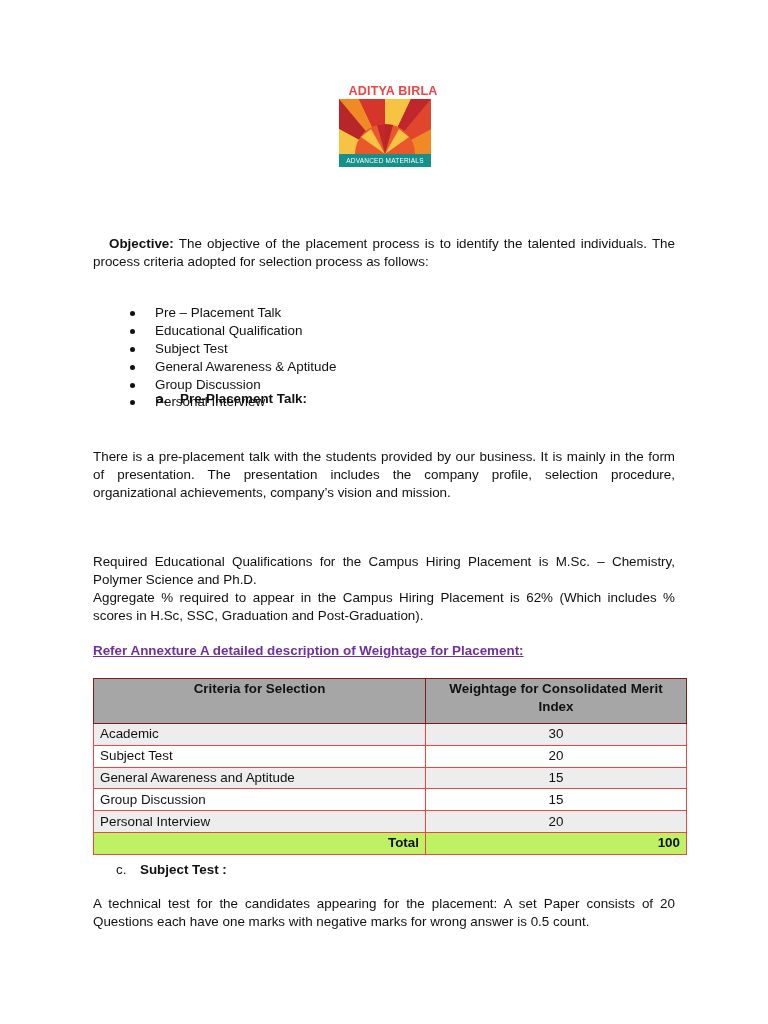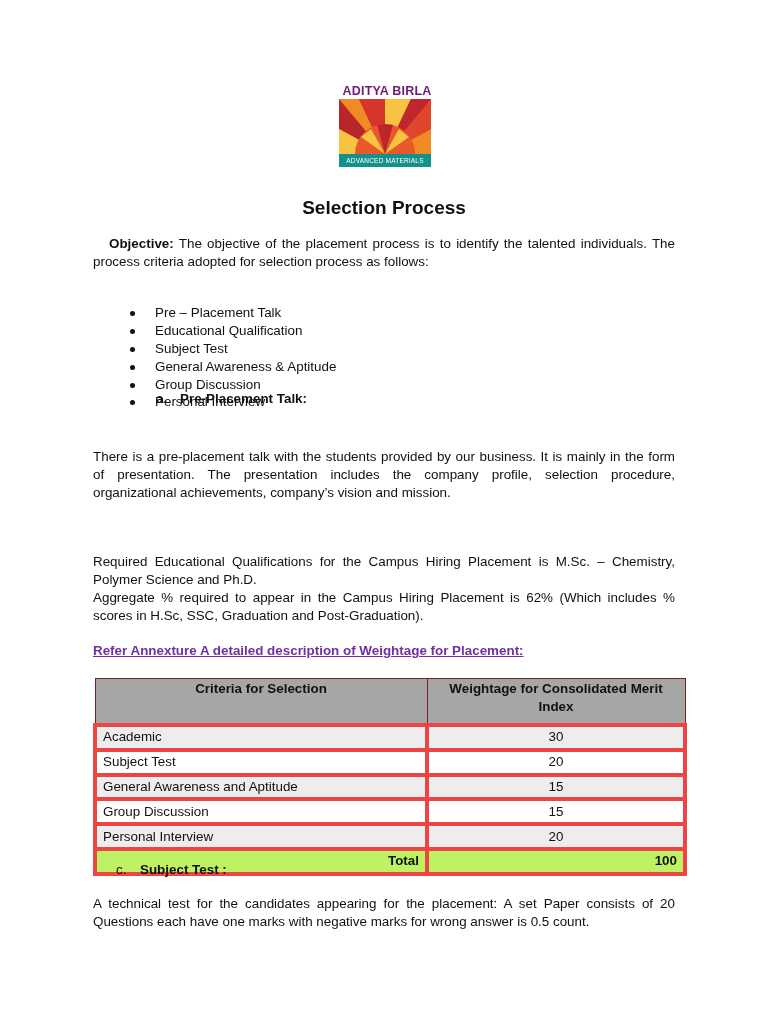--- a/index.html
+++ b/index.html
@@ -6,22 +6,22 @@
     body {
       width: 768px; height: 1024px; position: relative; overflow: hidden;
       font-family: "Liberation Sans", "DejaVu Sans", sans-serif;
       color: #111111; font-size: 13.4px;
     }
     .page { position: absolute; left: 0; top: 0; width: 768px; height: 1024px; }
     .logo {
       position: absolute; left: 337px; top: 84px; width: 96px; height: 84px;
     }
     .logo-text {
-      position: absolute; left: 2px; top: 0; width: 96px; height: 14px;
-      color: #701a75; font-weight: bold; font-size: 12.5px; letter-spacing: 0.2px;
+      position: absolute; left: 8px; top: 0; width: 96px; height: 14px;
+      color: #ef4444; font-weight: bold; font-size: 12.5px; letter-spacing: 0.2px;
       text-align: center; line-height: 14px; white-space: nowrap;
     }
     .logo-mark { position: absolute; left: 2px; top: 15px; width: 92px; height: 55px; }
     .logo-band {
       position: absolute; left: 2px; top: 70px; width: 92px; height: 13px;
       background: #14918a; color: #ffffff; font-size: 6.5px; text-align: center;
       line-height: 13px; letter-spacing: 0.2px; white-space: nowrap;
     }
     .title {
       position: absolute; left: 0; width: 768px; top: 196px; text-align: center;
@@ -48,21 +48,21 @@
     table.weights {
       position: absolute; left: 93px; top: 678px; width: 594px; border-collapse: collapse;
       font-size: 13.4px;
     }
     table.weights th {
       background: #a6a6a6; font-weight: bold; color: #111; padding: 0 6px;
       vertical-align: top; line-height: 18px; height: 43px; padding-top: 1px;
       border: 1px solid #7f1d1d;
     }
     table.weights td {
-      height: 20.8px; line-height: 20px; padding: 0 6px; border: 4px solid #ef4444;
+      height: 20.8px; line-height: 20px; padding: 0 6px; border: 1px solid #ef4444;
     }
     table.weights tr.shade td { background: #ededed; }
     table.weights td.num { text-align: center; }
     table.weights tr.total td { font-weight: bold; text-align: right; background: #bef264; }
     .col1 { width: 319px; }
   </style>
 </head>
 <body>
 
 <div class="page">
@@ -81,21 +81,20 @@
       <polygon points="92,30 92,55 46,55" fill="#f08a24"></polygon>
       <path d="M16,55 A30,30 0 0 1 76,55 Z" fill="#e8582a"></path>
       <polygon points="46,55 22,38 32,30" fill="#f6c343"></polygon>
       <polygon points="46,55 60,30 70,38" fill="#f6c343"></polygon>
       <polygon points="46,55 38,26 46,25" fill="#c0272d"></polygon>
       <polygon points="46,55 46,25 54,26" fill="#b8262a"></polygon>
     </svg>
     <div class="logo-band">ADVANCED MATERIALS</div>
   </div>
 
-  <div class="title">Selection Process</div>
 
   <div class="para" style="top:235px;"><b>Objective:</b><span> The objective of the placement process is to identify the talented individuals. The process criteria adopted for selection process  as follows:</span></div>
 
   <ul class="bullets">
     <li><span class="bullet-dot"></span><span>Pre – Placement Talk</span></li>
     <li><span class="bullet-dot"></span><span>Educational Qualification</span></li>
     <li><span class="bullet-dot"></span><span>Subject Test</span></li>
     <li><span class="bullet-dot"></span><span>General Awareness &amp; Aptitude</span></li>
     <li><span class="bullet-dot"></span><span>Group Discussion</span></li>
     <li><span class="bullet-dot"></span><span>Personal Interview</span></li>

